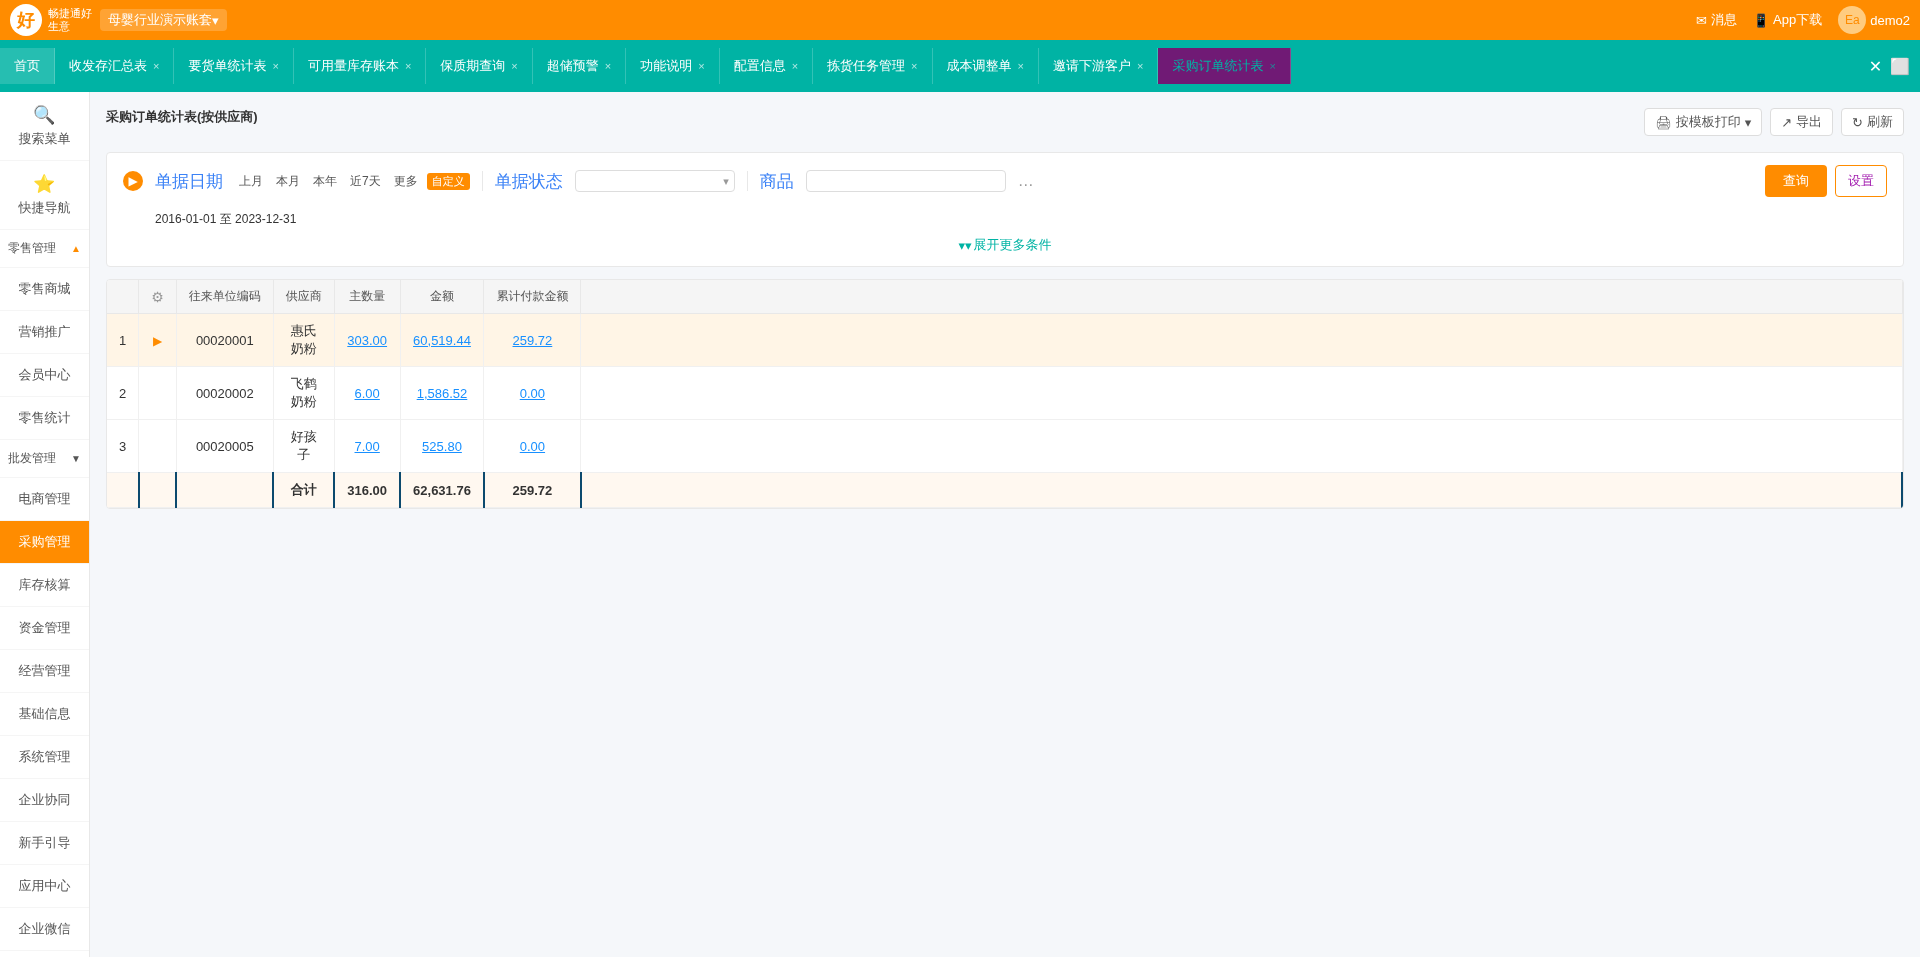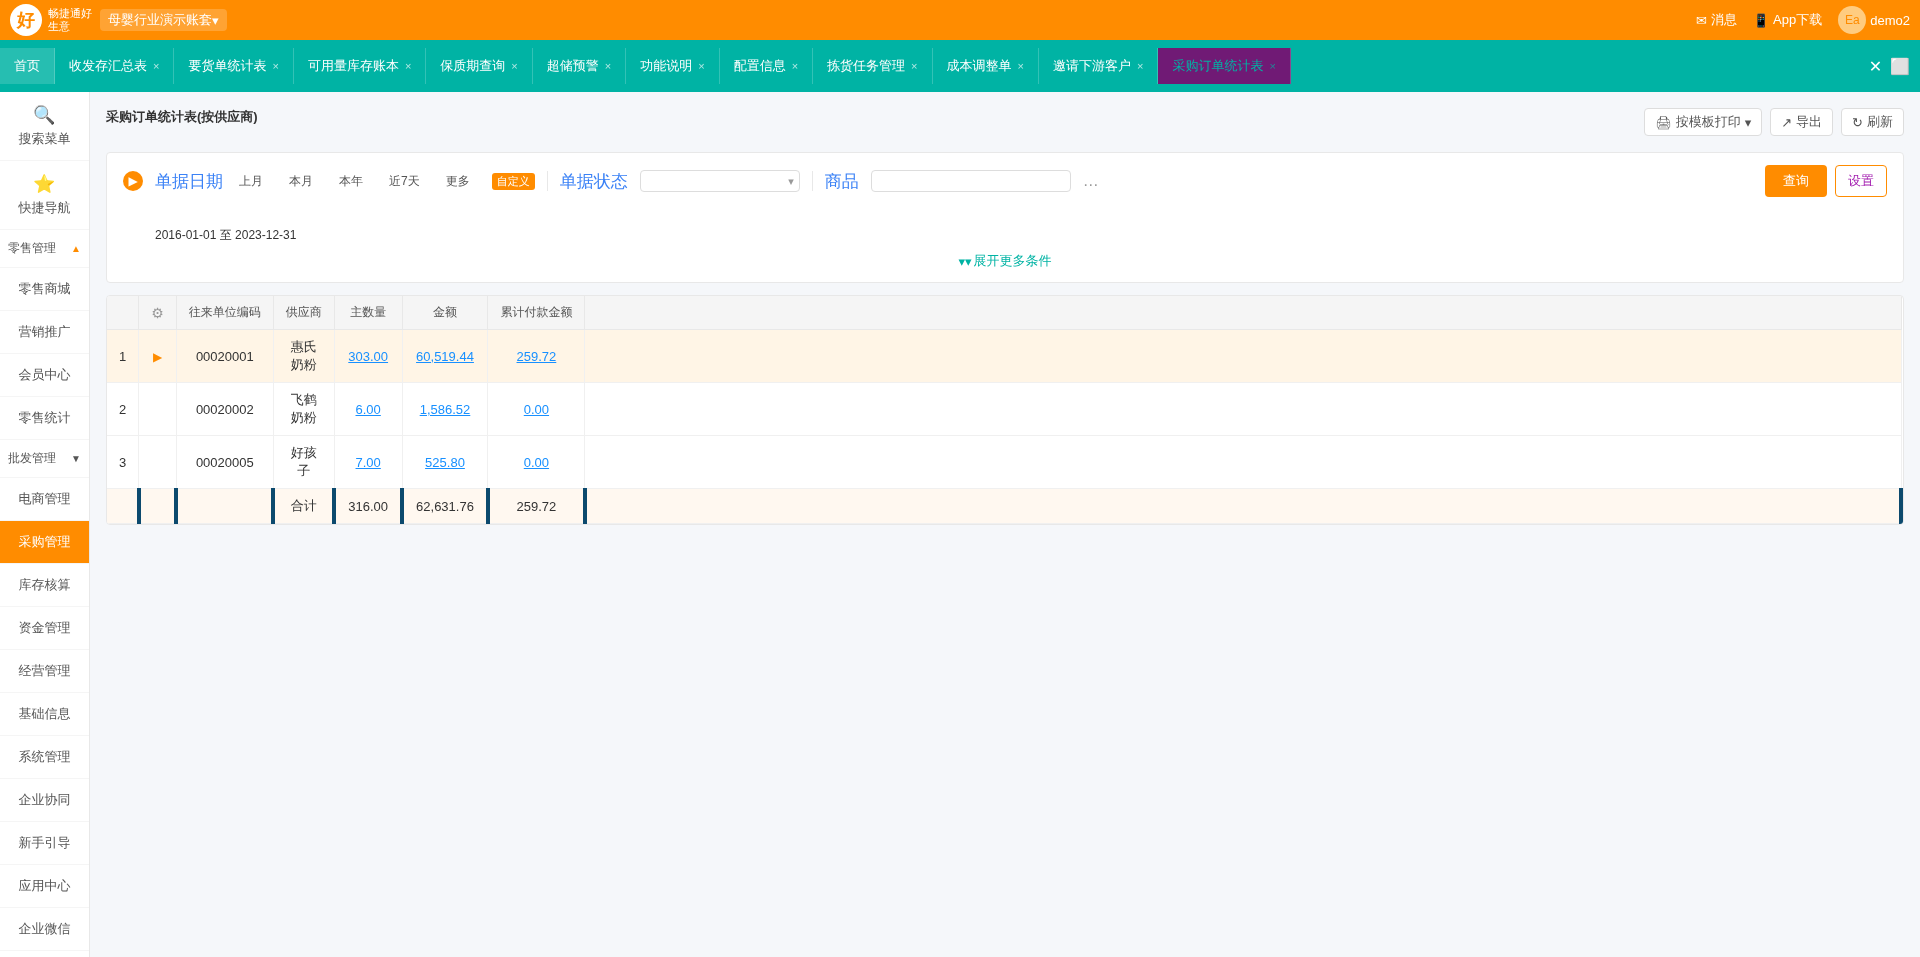--- a/index.html
+++ b/index.html
@@ -59,24 +59,24 @@
     .page-title-actions { display: flex; gap: 8px; align-items: center; }
     .btn-template { background: #fff; border: 1px solid #ddd; border-radius: 4px; padding: 4px 10px; font-size: 12px; cursor: pointer; display: flex; align-items: center; gap: 4px; color: #555; }
     .btn-export { background: #fff; border: 1px solid #ddd; border-radius: 4px; padding: 4px 10px; font-size: 12px; cursor: pointer; display: flex; align-items: center; gap: 4px; color: #555; }
     .btn-refresh { background: #fff; border: 1px solid #ddd; border-radius: 4px; padding: 4px 10px; font-size: 12px; cursor: pointer; display: flex; align-items: center; gap: 4px; color: #555; }
 
     
     .filter-bar { background: #fff; border-radius: 4px; padding: 12px 16px; margin-bottom: 12px; border: 1px solid #e8e8e8; }
     .filter-row { display: flex; align-items: center; gap: 12px; flex-wrap: wrap; }
     .filter-row + .filter-row { margin-top: 10px; }
     .filter-label { color: #3b82f6; font-size: 17px; white-space: nowrap; }
-    .date-shortcuts { display: flex; gap: 18px; align-items: center; }
+    .date-shortcuts { display: flex; gap: 5px; align-items: center; }
     .date-shortcut { font-size: 12px; color: #555; cursor: pointer; padding: 2px 4px; }
     .date-badge { background: #ff8c00; color: #fff; border-radius: 3px; padding: 1px 5px; font-size: 11px; cursor: pointer; }
-    .date-range { font-size: 12px; color: #333; margin-top: 20px; }
+    .date-range { font-size: 12px; color: #333; margin-top: 4px; }
     .filter-divider { width: 1px; height: 20px; background: #e8e8e8; }
     .filter-select { border: 1px solid #ddd; border-radius: 4px; padding: 3px 24px 3px 8px; font-size: 12px; color: #555; background: #fff; appearance: none; position: relative; min-width: 160px; cursor: pointer; }
     .filter-select-wrap { position: relative; display: inline-block; }
     .filter-select-wrap::after { content: '▾'; position: absolute; right: 6px; top: 50%; transform: translateY(-50%); font-size: 11px; color: #999; pointer-events: none; }
     .filter-input { border: 1px solid #ddd; border-radius: 4px; padding: 3px 8px; font-size: 12px; color: #555; min-width: 160px; }
     .btn-search { background: #ff8c00; color: #fff; border: none; border-radius: 4px; padding: 6px 18px; font-size: 13px; cursor: pointer; margin-left: 8px; }
     .btn-settings { background: #fff; border: 1px solid #ff8c00; color: #a21caf; border-radius: 4px; padding: 6px 12px; font-size: 13px; cursor: pointer; }
     .expand-btn-row { display: flex; justify-content: center; margin-top: 8px; }
     .collapse-toggle { background: none; border: none; color: #00b3a4; font-size: 12px; cursor: pointer; display: flex; align-items: center; gap: 2px; }
 
@@ -97,21 +97,21 @@
     }
     .data-table tr.row-even { background: #fff; }
     .data-table tr.row-odd { background: #fff; }
     .data-table tr.row-selected { background: #fff5e6; }
     .link-text { color: #1890ff; text-decoration: underline; cursor: pointer; }
     .gear-icon { color: #999; font-size: 14px; cursor: pointer; }
     .expand-col-icon { color: #ff8c00; font-size: 12px; cursor: pointer; }
 
     
     .table-footer { background: #fff8f0; border-top: 1px solid #e8e8e8; }
-    .table-footer td { padding: 8px 12px; font-size: 13px; font-weight: 400; color: #333; text-align: center; border-right: 4px solid #0c4a6e; }
+    .table-footer td { padding: 8px 12px; font-size: 13px; font-weight: 700; color: #333; text-align: center; border-right: 2px solid #0c4a6e; }
   </style>
 </head>
 <body>
 
 <div class="top-bar">
   <div class="logo-area">
     <div class="logo-icon">好</div>
     <div class="logo-text">畅捷通好生意</div>
   </div>
   <div class="workspace-selector">

